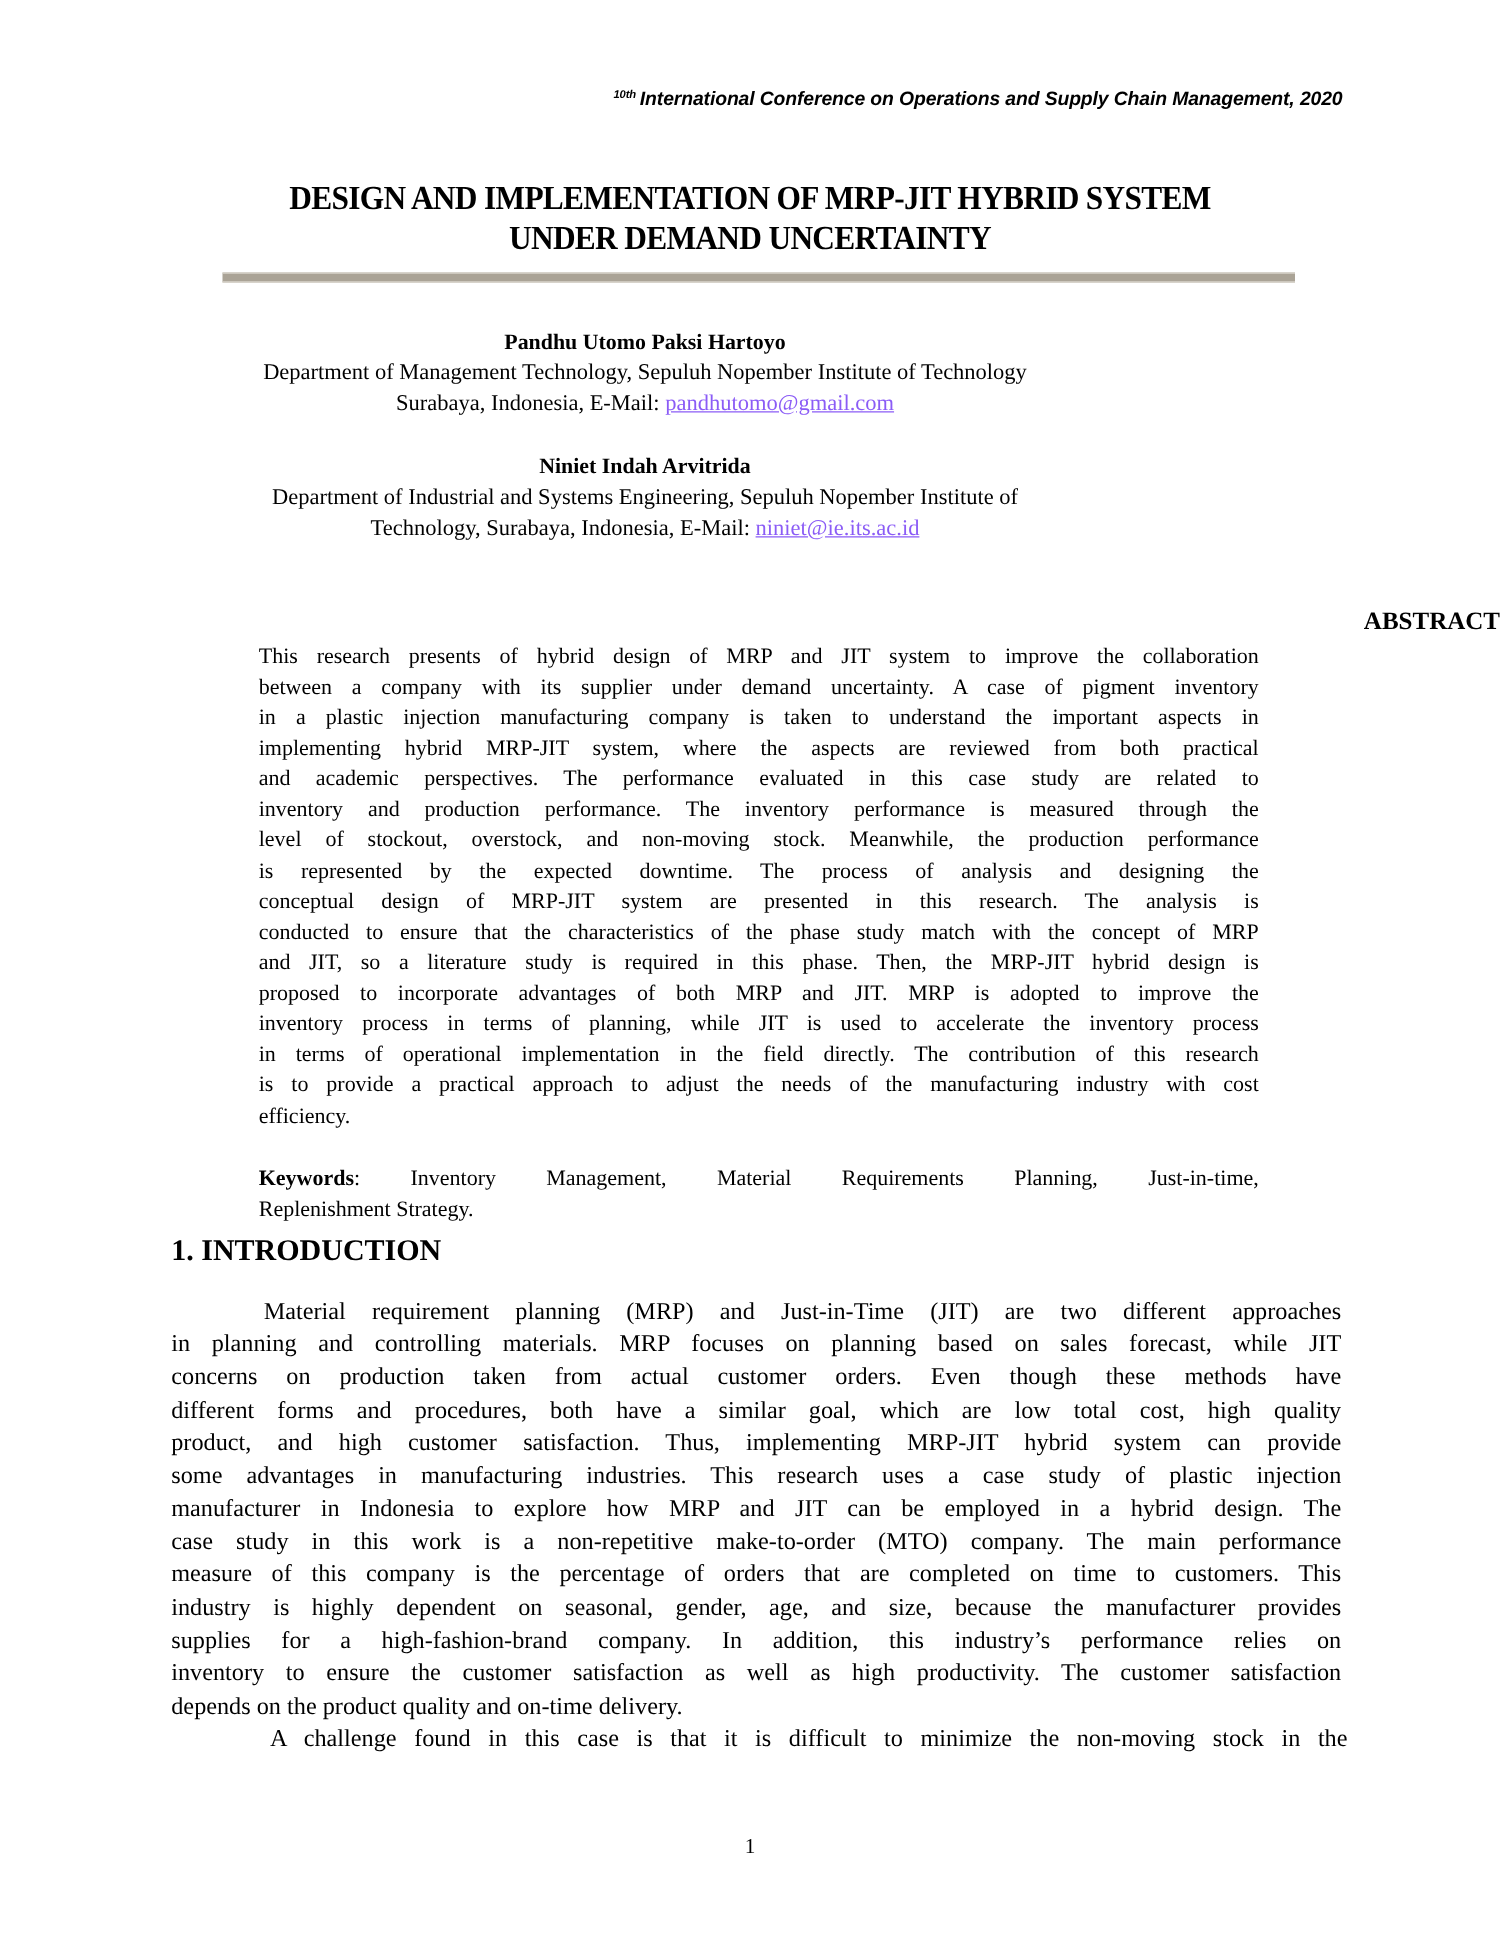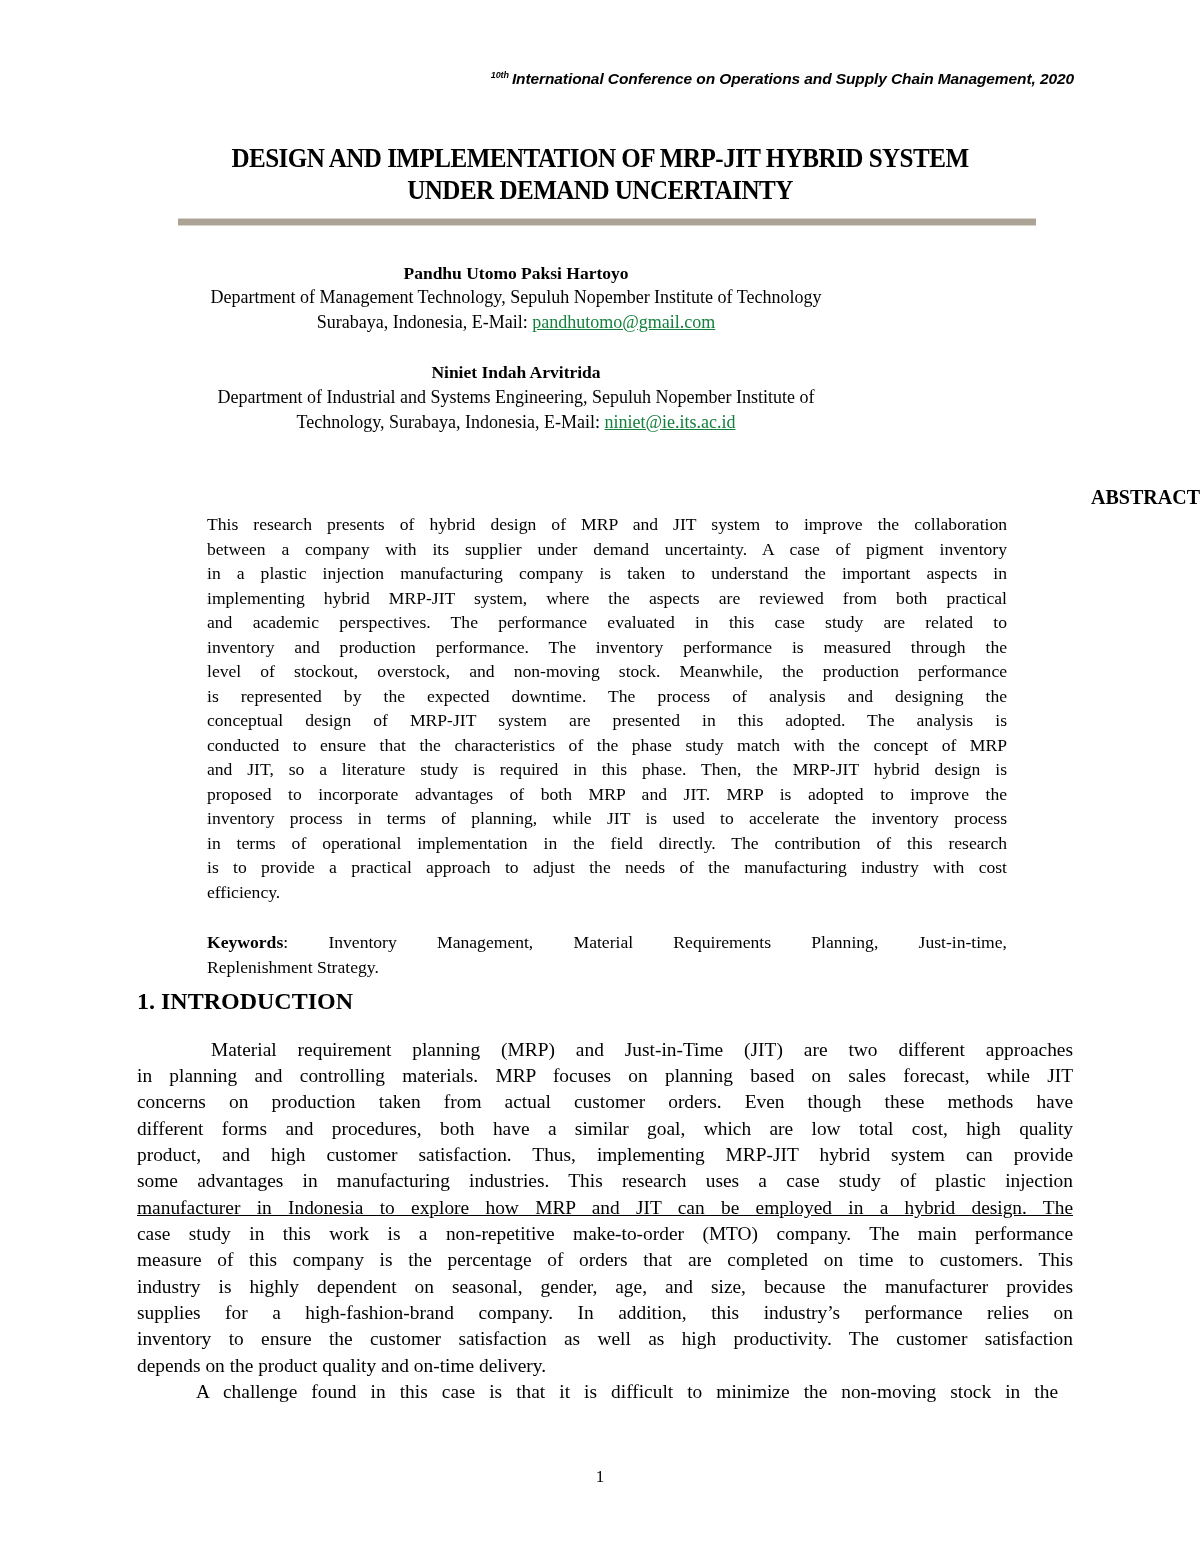--- a/index.html
+++ b/index.html
@@ -9,21 +9,21 @@
     .header { left: 0; width: 1074px; top: 70px; text-align: right;
               font-family: "Liberation Sans", "DejaVu Sans", sans-serif; font-style: italic; font-weight: bold;
               font-size: 15.5px; letter-spacing: -0.1px; }
     .header sup { font-size: 9px; vertical-align: 6px; margin-right: 3px; }
     .title { left: 0; width: 1200px; text-align: center; font-weight: bold; font-size: 27px;
              letter-spacing: -0.6px; transform: scaleX(0.93); transform-origin: 600px 0; }
     .rule { left: 178px; top: 218px; width: 858px; height: 6px; background: #aaa396;
             border-top: 1px solid #d9d5cc; border-bottom: 1px solid #d9d5cc; }
     .center { left: 0; width: 1032px; text-align: center; font-size: 18px; }
     .bold { font-weight: bold; }
-    a.link { color: #15803d; text-decoration: underline; }
+    a.link { color: #8b5cf6; text-decoration: underline; }
     .abs-heading { left: 0; width: 1200px; text-align: right; font-weight: bold; font-size: 20px; top: 486px; }
     .jline { font-size: 17.6px; text-align: justify; text-align-last: justify; white-space: normal; overflow: hidden; height: 24px; }
     .lastline { font-size: 17.6px; }
     .abstract .jline, .abstract .lastline { left: 207px; width: 800px; }
     .intro .jline, .intro .lastline { left: 137px; width: 936px; font-size: 19.4px; height: 26px; }
     .intro-heading { left: 137px; top: 988px; font-weight: bold; font-size: 24px; }
     .pagenum { left: 0; width: 1200px; text-align: center; top: 1467px; font-size: 17px; }
   </style>
 </head>
 <body>
@@ -45,44 +45,44 @@
 <div class="abs abs-heading">ABSTRACT</div>
 <div class="abstract">
   <div class="abs jline" style="top:514px;">This research presents of hybrid design of MRP and JIT system to improve the collaboration</div>
   <div class="abs jline" style="top:539px;">between a company with its supplier under demand uncertainty. A case of pigment inventory</div>
   <div class="abs jline" style="top:563px;">in a plastic injection manufacturing company is taken to understand the important aspects in</div>
   <div class="abs jline" style="top:588px;">implementing hybrid MRP-JIT system, where the aspects are reviewed from both practical</div>
   <div class="abs jline" style="top:612px;">and academic perspectives. The performance evaluated in this case study are related to</div>
   <div class="abs jline" style="top:637px;">inventory and production performance. The inventory performance is measured through the</div>
   <div class="abs jline" style="top:661px;">level of stockout, overstock, and non-moving stock. Meanwhile, the production performance</div>
   <div class="abs jline" style="top:686px;">is represented by the expected downtime. The process of analysis and designing the</div>
-  <div class="abs jline" style="top:710px;">conceptual design of MRP-JIT system are presented in this adopted. The analysis is</div>
+  <div class="abs jline" style="top:710px;">conceptual design of MRP-JIT system are presented in this research. The analysis is</div>
   <div class="abs jline" style="top:735px;">conducted to ensure that the characteristics of the phase study match with the concept of MRP</div>
   <div class="abs jline" style="top:759px;">and JIT, so a literature study is required in this phase. Then, the MRP-JIT hybrid design is</div>
   <div class="abs jline" style="top:784px;">proposed to incorporate advantages of both MRP and JIT. MRP is adopted to improve the</div>
   <div class="abs jline" style="top:808px;">inventory process in terms of planning, while JIT is used to accelerate the inventory process</div>
   <div class="abs jline" style="top:833px;">in terms of operational implementation in the field directly. The contribution of this research</div>
   <div class="abs jline" style="top:857px;">is to provide a practical approach to adjust the needs of the manufacturing industry with cost</div>
   <div class="abs lastline" style="top:882px;">efficiency.</div>
 
   <div class="abs jline" style="top:932px;"><b>Keywords</b><span>: Inventory Management, Material Requirements Planning, Just-in-time,</span></div>
   <div class="abs lastline" style="top:957px;">Replenishment Strategy.</div>
 </div>
 
 <div class="abs intro-heading">1. INTRODUCTION</div>
 <div class="intro">
   <div class="abs jline" style="top:1039px; left:211px; width:862px;">Material requirement planning (MRP) and Just-in-Time (JIT) are two different approaches</div>
   <div class="abs jline" style="top:1065px;">in planning and controlling materials. MRP focuses on planning based on sales forecast, while JIT</div>
   <div class="abs jline" style="top:1091px;">concerns on production taken from actual customer orders. Even though these methods have</div>
   <div class="abs jline" style="top:1118px;">different forms and procedures, both have a similar goal, which are low total cost, high quality</div>
   <div class="abs jline" style="top:1144px;">product, and high customer satisfaction. Thus, implementing MRP-JIT hybrid system can provide</div>
   <div class="abs jline" style="top:1170px;">some advantages in manufacturing industries. This research uses a case study of plastic injection</div>
-  <div class="abs jline" style="top:1197px;text-decoration:underline;">manufacturer in Indonesia to explore how MRP and JIT can be employed in a hybrid design. The</div>
+  <div class="abs jline" style="top:1197px;">manufacturer in Indonesia to explore how MRP and JIT can be employed in a hybrid design. The</div>
   <div class="abs jline" style="top:1223px;">case study in this work is a non-repetitive make-to-order (MTO) company. The main performance</div>
   <div class="abs jline" style="top:1249px;">measure of this company is the percentage of orders that are completed on time to customers. This</div>
   <div class="abs jline" style="top:1276px;">industry is highly dependent on seasonal, gender, age, and size, because the manufacturer provides</div>
   <div class="abs jline" style="top:1302px;">supplies for a high-fashion-brand company. In addition, this industry’s performance relies on</div>
   <div class="abs jline" style="top:1328px;">inventory to ensure the customer satisfaction as well as high productivity. The customer satisfaction</div>
   <div class="abs lastline" style="top:1355px;">depends on the product quality and on-time delivery.</div>
-  <div class="abs jline" style="top:1381px; left:196px; width:862px;">A challenge found in this case is that it is difficult to minimize the non-moving stock in the</div>
+  <div class="abs jline" style="top:1381px; left:216px; width:862px;">A challenge found in this case is that it is difficult to minimize the non-moving stock in the</div>
 </div>
 
 <div class="abs pagenum">1</div>
 
 </body></html>

